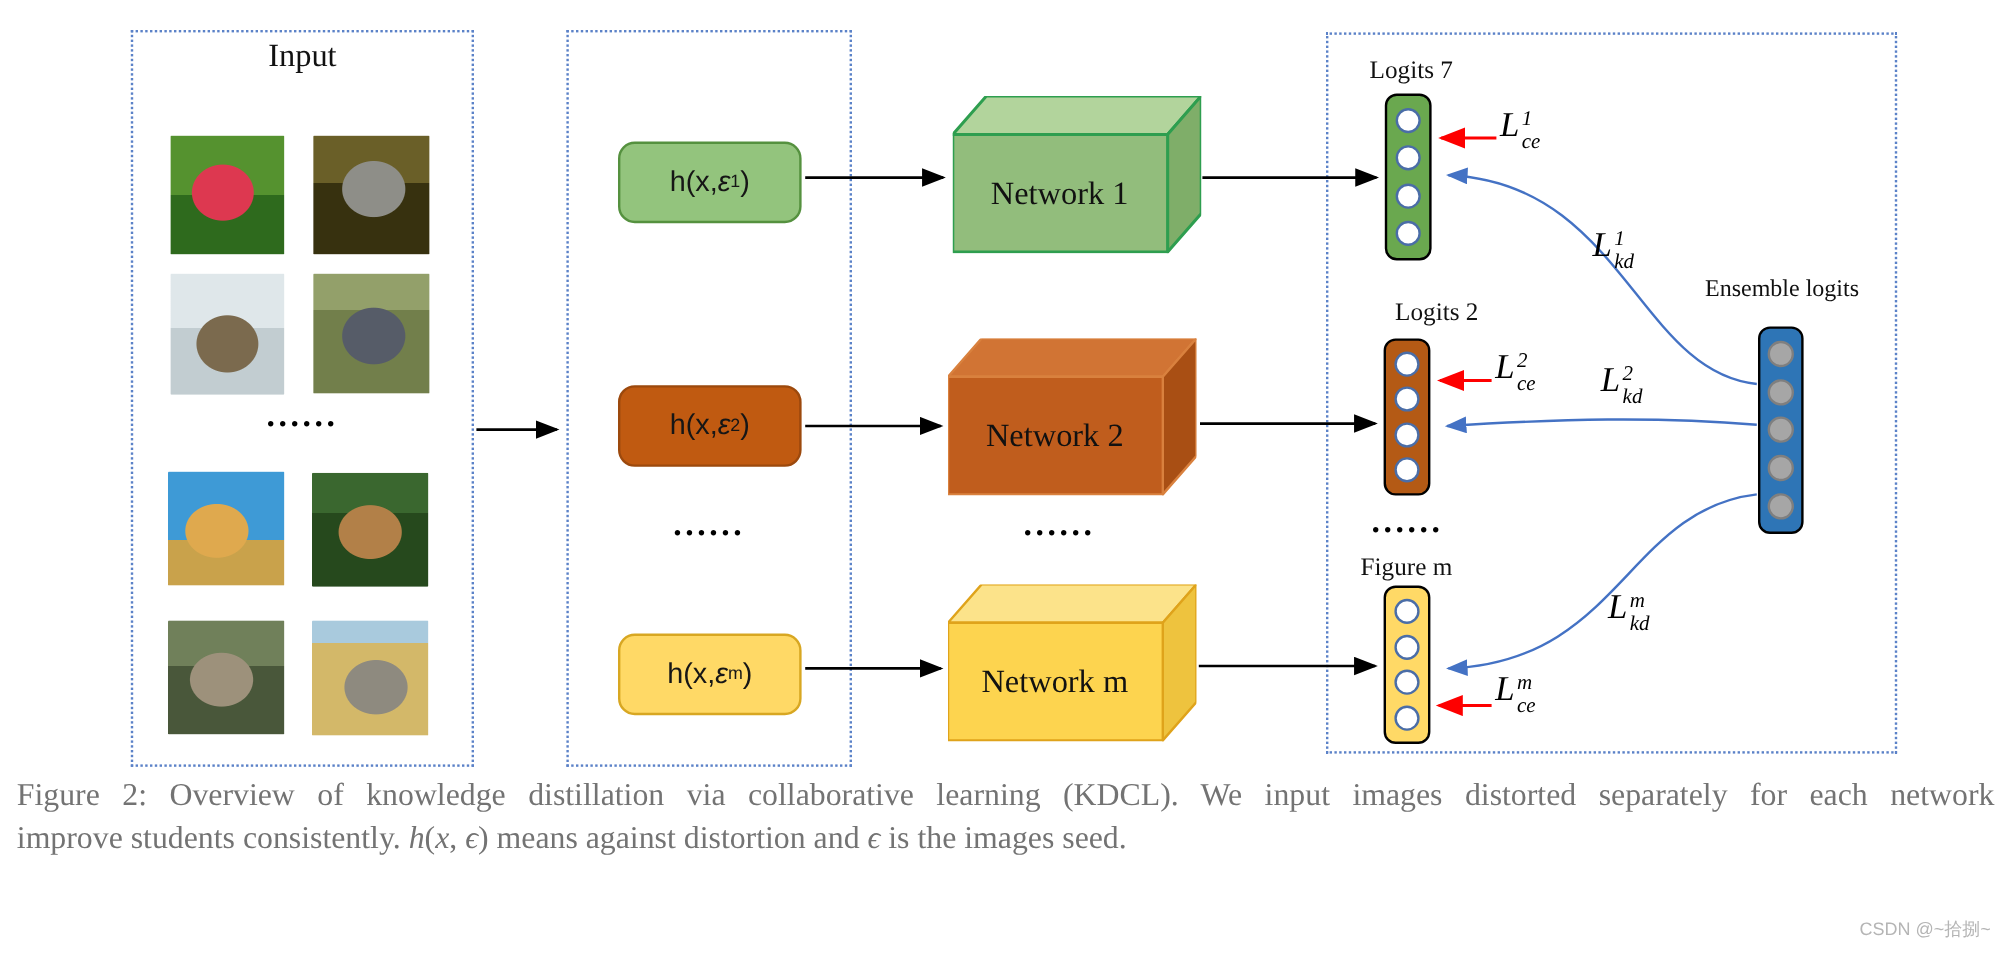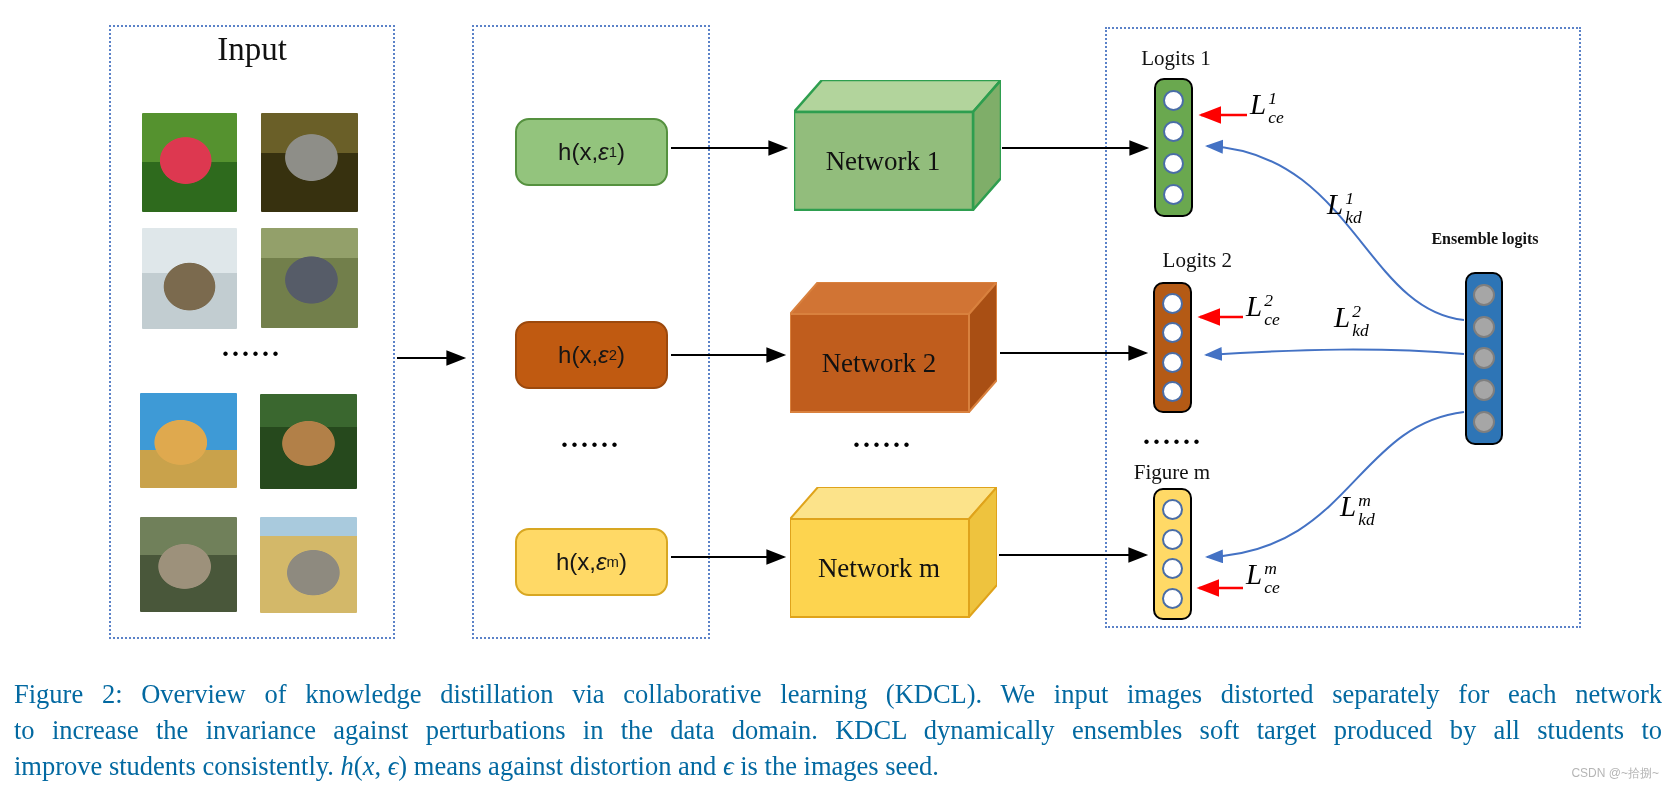--- a/index.html
+++ b/index.html
@@ -1,19 +1,19 @@
 <!DOCTYPE html>
 <html style="--dash: #5b82c8; --cblack: #000000; --cred: #fe0000; --cblue: #4472c4;"><head>
 <meta charset="utf-8">
 <style>
   html,body{margin:0;padding:0;background:#fff;}
   #stage{position:relative;width:1674px;height:800px;background:#ffffff;overflow:hidden;
          font-family:"Liberation Serif","DejaVu Serif",serif;color:#111;}
   .panel{position:absolute;border:2px dotted var(--dash,#5b82c8);box-sizing:border-box;background:transparent;}
-  .panel-title{position:absolute;text-align:center;font-size:33px;color:#111;font-family:Liberation Serif, serif;}
+  .panel-title{position:absolute;text-align:center;font-size:27px;color:#111;font-family:Liberation Serif, serif;}
   .dots{position:absolute;text-align:center;font-weight:900;font-size:28px;letter-spacing:3px;color:#000;line-height:30px;}
   .thumb{position:absolute;border-radius:1px;}
   .aug-box{position:absolute;left:515px;width:153px;height:68px;border-radius:14px;border:2px solid #888;
            display:flex;align-items:center;justify-content:center;box-sizing:border-box;
            font-family:"Liberation Sans","DejaVu Sans",sans-serif;font-size:24px;color:#161616;}
   .aug-box .eps{font-style:italic;}
   .aug-box sub{font-size:0.62em;vertical-align:-0.3em;}
   .net{position:absolute;}
   .net text{font-family:"Liberation Serif","DejaVu Serif",serif;font-size:27px;fill:#111;}
   .pill{position:absolute;border:2.5px solid #000;border-radius:10px;box-sizing:border-box;
@@ -24,25 +24,25 @@
   .arrow-black{stroke:var(--cblack,#000);stroke-width:2.2;fill:none;}
   .arrow-red{stroke:var(--cred,#fe0000);stroke-width:2.5;fill:none;}
   .curve-blue{stroke:var(--cblue,#4472c4);stroke-width:2;fill:none;}
   .mh-black{fill:var(--cblack,#000);}
   .mh-red{fill:var(--cred,#fe0000);}
   .mh-blue{fill:var(--cblue,#4472c4);}
   .mathlbl{position:absolute;display:flex;align-items:flex-start;color:#000;}
   .mathlbl .base{font:italic 29px "Liberation Serif","DejaVu Serif",serif;line-height:1;}
   .mathlbl .ss{display:flex;flex-direction:column;justify-content:space-between;height:36px;
                font:italic 17.5px "Liberation Serif","DejaVu Serif",serif;line-height:1;margin-left:2px;}
-  #caption{position:absolute;left:14px;top:676px;width:1648px;font-size:26.5px;color:#0369a1;}
+  #caption{position:absolute;left:14px;top:644px;width:1648px;font-size:26.5px;color:#737373;}
   .cap-line{height:36px;line-height:36px;white-space:nowrap;overflow:visible;}
   .cap-line .it{font-style:italic;}
   #watermark{position:absolute;right:15px;top:765px;font-family:"Liberation Sans","DejaVu Sans",sans-serif;
-             font-size:12px;color:#b5b5b5;}
+             font-size:15px;color:#b5b5b5;}
 </style>
 </head>
 <body>
 
 <div id="stage">
 
   <div class="panel" style="left:109px;top:25px;width:286px;height:614px;"></div>
   <div class="panel" style="left:472px;top:25px;width:238px;height:614px;"></div>
   <div class="panel" style="left:1105px;top:27px;width:476px;height:601px;"></div>
 
@@ -94,21 +94,21 @@
   </svg>
   <svg class="net" style="left:790px;top:487px;" width="207" height="131" viewBox="0 0 207 131">
     <polygon class="face-top" points="0,32 28,0 207,0 179,32" stroke-width="2" stroke-linejoin="round" fill="#fce38a" stroke="#dfa31b"></polygon>
     <polygon class="face-side" points="179,32 207,0 207,98 179,130" stroke-width="2" stroke-linejoin="round" fill="#eec33e" stroke="#dfa31b"></polygon>
     <polygon class="face-front" points="0,32 179,32 179,130 0,130" stroke-width="2" stroke-linejoin="round" fill="#fdd44f" stroke="#dfa31b"></polygon>
     <text x="89" y="90" text-anchor="middle">Network m</text>
   </svg>
 
   <div class="dots" style="left:790px;top:423px;width:186px;">......</div>
 
-  <div class="side-label" style="left:1116px;top:46px;width:120px;">Logits 1</div>
+  <div class="side-label" style="left:1116px;top:46px;width:120px;">Logits 7</div>
   <div class="pill" id="pill-0" style="left: 1154px; top: 78px; width: 39px; height: 139px; background: rgb(106, 168, 79);">
       <div class="pill-circle" style="background: rgb(255, 255, 255); border-color: rgb(74, 109, 167);"></div>
       <div class="pill-circle" style="background: rgb(255, 255, 255); border-color: rgb(74, 109, 167);"></div>
       <div class="pill-circle" style="background: rgb(255, 255, 255); border-color: rgb(74, 109, 167);"></div>
       <div class="pill-circle" style="background: rgb(255, 255, 255); border-color: rgb(74, 109, 167);"></div>
     </div>
 
   <div class="side-label" style="left:1112px;top:248px;width:120px;text-align:right;">Logits 2</div>
   <div class="pill" id="pill-1" style="left: 1153px; top: 282px; width: 39px; height: 131px; background: rgb(180, 90, 21);">
       <div class="pill-circle" style="background: rgb(255, 255, 255); border-color: rgb(74, 109, 167);"></div>
@@ -120,21 +120,21 @@
   <div class="dots" style="left:1123px;top:420px;width:100px;">......</div>
 
   <div class="side-label" style="left:1112px;top:460px;width:120px;">Figure m</div>
   <div class="pill" id="pill-2" style="left: 1153px; top: 488px; width: 39px; height: 132px; background: rgb(255, 217, 102);">
       <div class="pill-circle" style="background: rgb(255, 255, 255); border-color: rgb(74, 109, 167);"></div>
       <div class="pill-circle" style="background: rgb(255, 255, 255); border-color: rgb(74, 109, 167);"></div>
       <div class="pill-circle" style="background: rgb(255, 255, 255); border-color: rgb(74, 109, 167);"></div>
       <div class="pill-circle" style="background: rgb(255, 255, 255); border-color: rgb(74, 109, 167);"></div>
     </div>
 
-  <div class="side-label" style="left:1394px;top:230px;width:182px;font-size:16px;font-weight:bold;">Ensemble logits</div>
+  <div class="side-label" style="left:1394px;top:230px;width:182px;font-size:20px;">Ensemble logits</div>
   <div class="pill" id="pill-e" style="left: 1465px; top: 272px; width: 38px; height: 173px; background: rgb(46, 117, 182);">
       <div class="pill-circle" style="background: rgb(166, 166, 166); border-color: rgb(127, 127, 127); width: 22px; height: 22px;"></div>
       <div class="pill-circle" style="background: rgb(166, 166, 166); border-color: rgb(127, 127, 127); width: 22px; height: 22px;"></div>
       <div class="pill-circle" style="background: rgb(166, 166, 166); border-color: rgb(127, 127, 127); width: 22px; height: 22px;"></div>
       <div class="pill-circle" style="background: rgb(166, 166, 166); border-color: rgb(127, 127, 127); width: 22px; height: 22px;"></div>
       <div class="pill-circle" style="background: rgb(166, 166, 166); border-color: rgb(127, 127, 127); width: 22px; height: 22px;"></div>
     </div>
 
   <svg id="arrow-layer" width="1674" height="648" viewBox="0 0 1674 648">
     <defs>
@@ -201,18 +201,17 @@
   <div class="mathlbl" style="left:1246px;top:560px;">
       <span class="base">L</span>
       <span class="ss">
         <span>m</span>
         <span>ce</span>
       </span>
     </div>
 
   <div id="caption">
       <div class="cap-line just"><span class="cap-inner" style="word-spacing: 12.0772px;"><span>Figure 2: Overview of knowledge distillation via collaborative learning (KDCL). We input images distorted separately for each network</span></span></div>
-      <div class="cap-line just"><span class="cap-inner" style="word-spacing: 10.6678px;"><span>to increase the invariance against perturbations in the data domain. KDCL dynamically ensembles soft target produced by all students to</span></span></div>
       <div class="cap-line"><span class="cap-inner"><span>improve students consistently. </span><span class="it">h</span><span>(</span><span class="it">x</span><span>, </span><span class="it">ϵ</span><span>)</span><span> means against distortion and </span><span class="it">ϵ</span><span> is the images seed.</span></span></div>
     </div>
   <div id="watermark">CSDN @~拾捌~</div>
 
 </div>
 
 </body></html>

